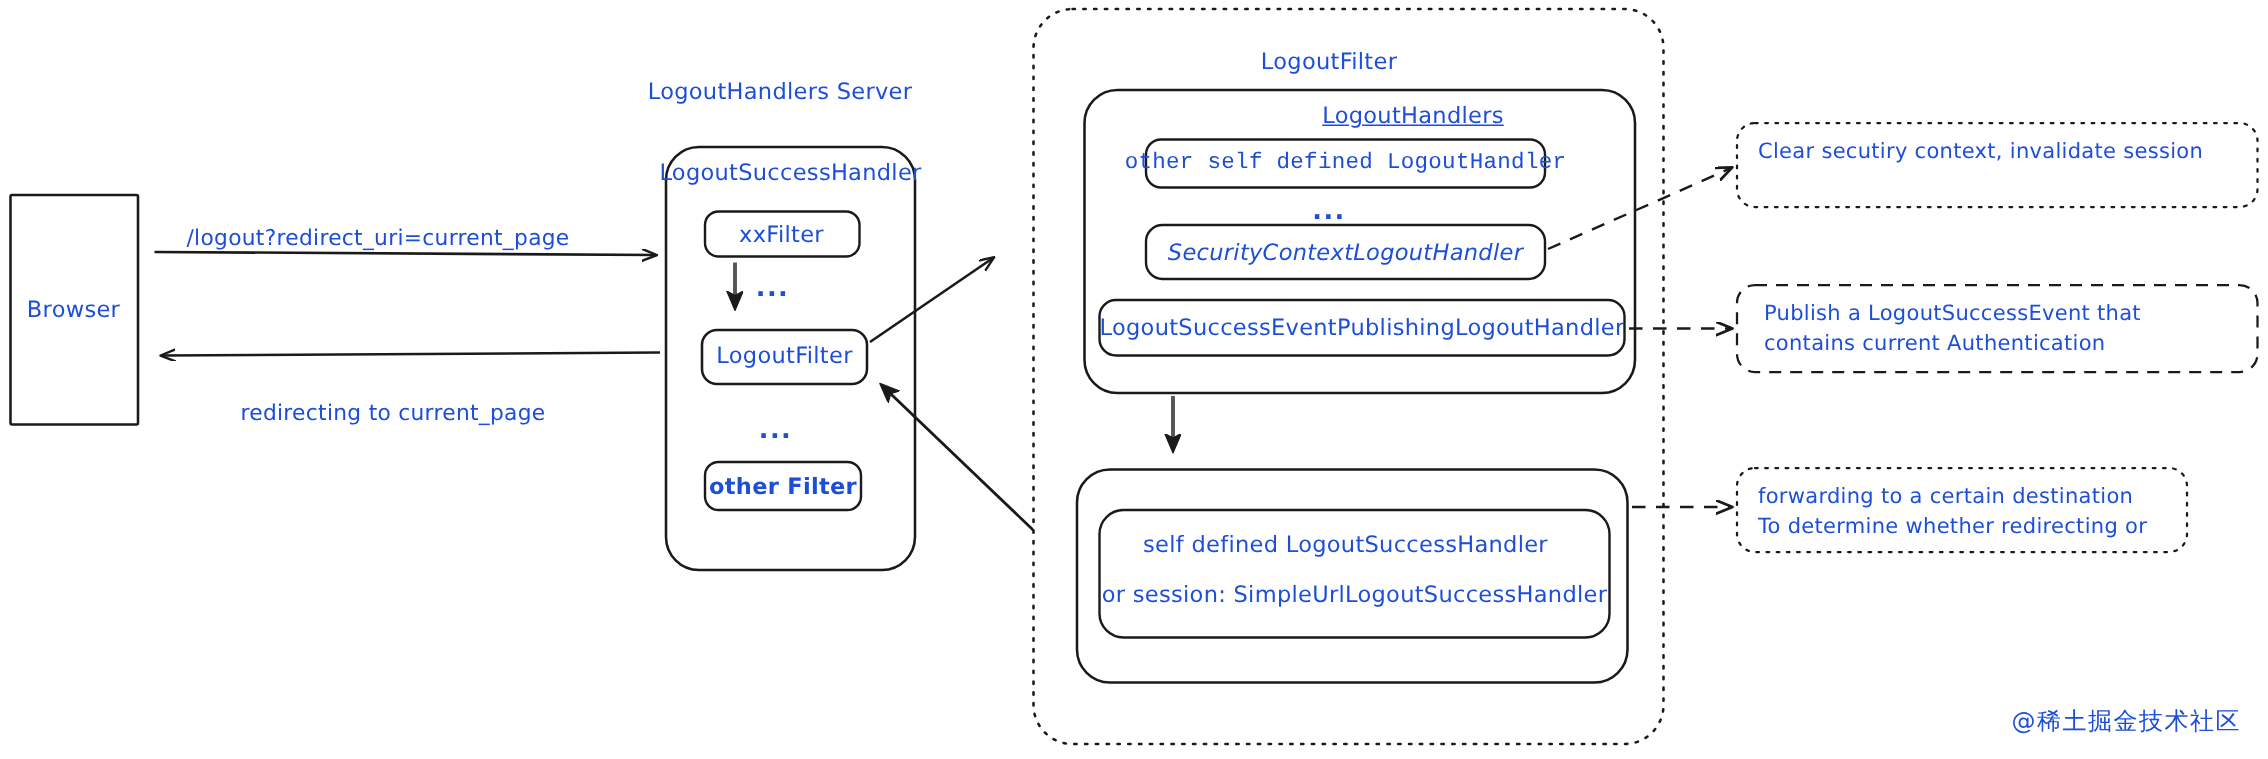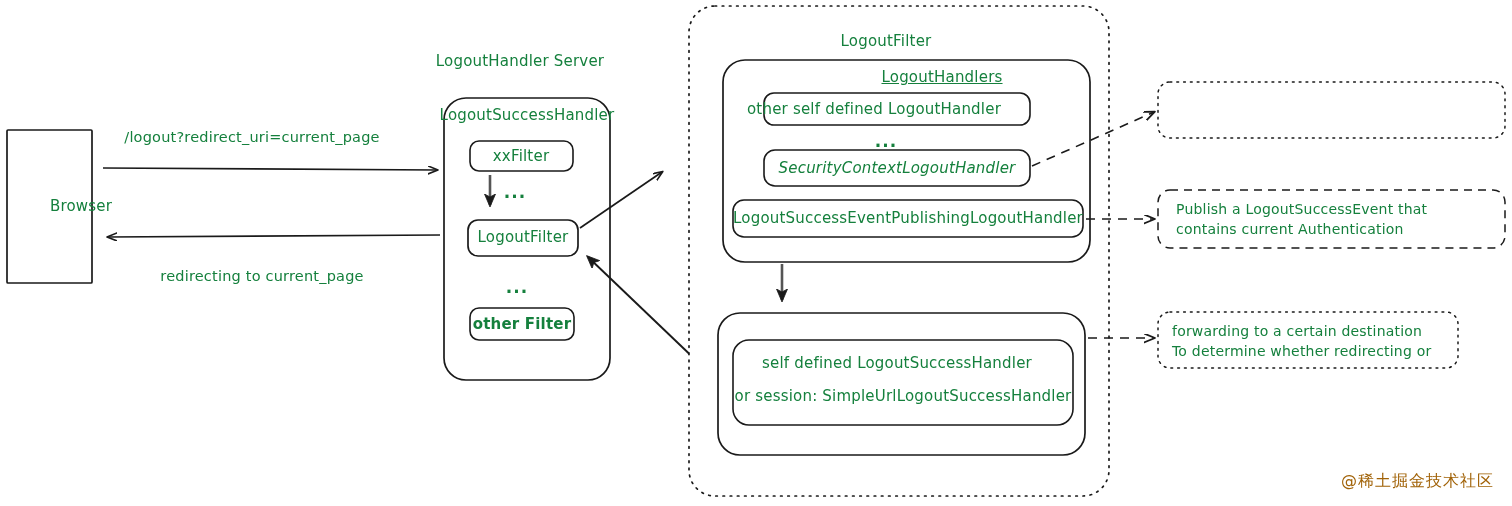--- a/index.html
+++ b/index.html
@@ -21,21 +21,21 @@
   #svg-layer {
     position: absolute;
     left: 0;
     top: 0;
     width: 1512px;
     height: 506px;
   }
   .lbl {
     position: absolute;
     font-family: "DejaVu Sans", sans-serif;
-    color: #15803d;
+    color: #1d4ed8;
     white-space: nowrap;
     letter-spacing: 0.2px;
     line-height: 1.25;
   }
   .lbl.center {
     text-align: center;
     transform: translateX(-50%);
   }
   .lbl.wrap {
     white-space: normal;
@@ -44,21 +44,21 @@
   .t-title { font-size: 15px; }
   .t-box   { font-size: 15px; }
   .t-dots  { font-size: 17px; font-weight: 700; letter-spacing: 1px; }
   .t-note  { font-size: 14px; line-height: 1.45; }
   .t-edge  { font-size: 14.5px; }
   .watermark {
     position: absolute;
     right: 18px;
     bottom: 14px;
     font-size: 16px;
-    color: #a16207;
+    color: #1d4ed8;
     font-family: "DejaVu Sans", sans-serif;
     letter-spacing: 1px;
     user-select: none;
   }
 </style>
 </head>
 <body>
 
 <div id="stage">
 
@@ -111,48 +111,49 @@
 
     <path d="M1032,166 L1100,136 L1154,112" fill="none" stroke="#1a1a1a" stroke-width="1.6" stroke-dasharray="9 7" marker-end="url(#arrow-dash)"></path>
     <path d="M1086,219 L1154,219" fill="none" stroke="#1a1a1a" stroke-width="1.6" stroke-dasharray="9 7" marker-end="url(#arrow-dash)"></path>
     <path d="M1088,338 L1154,338" fill="none" stroke="#1a1a1a" stroke-width="1.6" stroke-dasharray="9 7" marker-end="url(#arrow-dash)"></path>
 
     <rect x="1158" y="82" width="347" height="56" rx="12" fill="#ffffff" stroke="#1a1a1a" stroke-width="1.5" stroke-dasharray="1.8 5" stroke-linecap="round"></rect>
     <rect x="1158" y="190" width="347" height="58" rx="12" fill="#ffffff" stroke="#1a1a1a" stroke-width="1.5" stroke-dasharray="8 6"></rect>
     <rect x="1158" y="312" width="300" height="56" rx="12" fill="#ffffff" stroke="#1a1a1a" stroke-width="1.5" stroke-dasharray="1.8 5" stroke-linecap="round"></rect>
   </svg>
 
-  <div class="lbl t-box center" style="left:49px; top:197px;margin-left:32px;">Browser</div>
+  <div class="lbl t-box center" style="left:49px; top:197px;">Browser</div>
 
-  <div class="lbl t-edge center" style="left:252px; top:128px;">/logout?redirect_uri=current_page</div>
+  <div class="lbl t-edge center" style="left:252px; top:150px;">/logout?redirect_uri=current_page</div>
   <div class="lbl t-edge center" style="left:262px; top:248px;margin-top:19px;">redirecting to current_page</div>
 
-  <div class="lbl t-title center" style="left:520px; top:52px;">LogoutHandler Server</div>
+  <div class="lbl t-title center" style="left:520px; top:52px;">LogoutHandlers Server</div>
 
   <div class="lbl t-title center" style="left:527px; top:106px;">LogoutSuccessHandler</div>
 
   <div class="lbl t-box center" style="left:521px; top:147px;">xxFilter</div>
   <div class="lbl t-dots center" style="left:515px; top:182px;">...</div>
   <div class="lbl t-box center" style="left:523px; top:228px;">LogoutFilter</div>
   <div class="lbl t-dots center" style="left:517px; top:277px;">...</div>
   <div class="lbl t-box center" style="left:522px; top:315px;font-weight:bold;">other Filter</div>
 
   <div class="lbl t-title center" style="left:886px; top:32px;">LogoutFilter</div>
 
   <div class="lbl t-title center" style="left:942px; top:68px;text-decoration:underline;">LogoutHandlers</div>
 
-  <div class="lbl t-box center" style="left:874px; top:100px;">other self defined LogoutHandler</div>
+  <div class="lbl t-box center" style="left:897px; top:100px;font-family:Liberation Mono, monospace;">other self defined LogoutHandler</div>
   <div class="lbl t-dots center" style="left:886px; top:131px;">...</div>
   <div class="lbl t-box center" style="left:897px; top:159px;font-style:italic;">SecurityContextLogoutHandler</div>
   <div class="lbl t-box center" style="left:908px; top:209px;">LogoutSuccessEventPublishingLogoutHandler</div>
 
   <div class="lbl t-box center" style="left:897px; top:354px;">self defined LogoutSuccessHandler</div>
   <div class="lbl t-box center" style="left:903px; top:387px;">or session: SimpleUrlLogoutSuccessHandler</div>
 
   <div class="lbl t-note wrap" style="left:1172px; top:91px; width:330px;">
+    <div>Clear secutiry context, invalidate session</div>
   </div>
 
   <div class="lbl t-note wrap" style="left:1176px; top:199px; width:330px;">
     <div>Publish a LogoutSuccessEvent that</div>
     <div>contains current Authentication</div>
   </div>
 
   <div class="lbl t-note wrap" style="left:1172px; top:321px; width:290px;">
     <div>forwarding to a certain destination</div>
     <div>To determine whether redirecting or</div>

